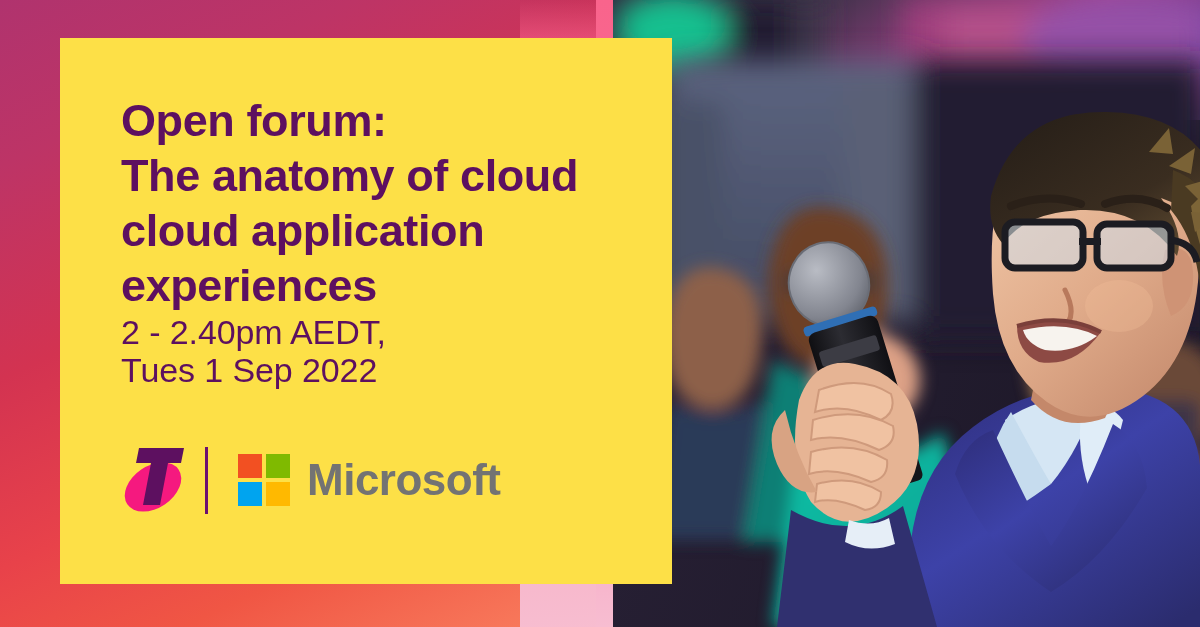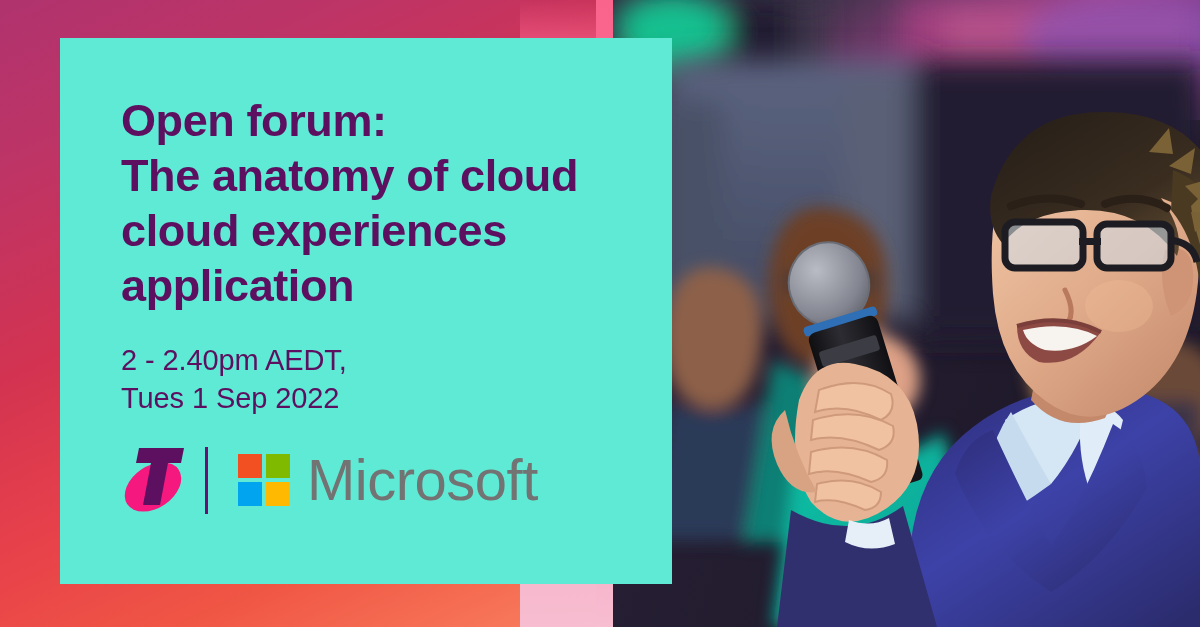--- a/index.html
+++ b/index.html
@@ -76,44 +76,43 @@
   }
   .photo svg { display: block; width: 100%; height: 100%; }
 
   
   .card {
     position: absolute;
     left: 60px;
     top: 38px;
     width: 612px;
     height: 546px;
-    background: #5eead4;
+    background: #fde047;
   }
 
   .card-inner {
     position: absolute;
     left: 61px;
     top: 55px;
     right: 28px;
   }
 
   .headline {
     color: #5d1060;
     font-size: 45px;
     font-weight: bold;
     line-height: 55px;
     letter-spacing: -0.4px;
     margin: 0;
   }
   .headline .ln { display: block; white-space: pre; }
 
   .datetime {
-    margin-top: 28px;
     color: #5d1060;
-    font-size: 29px;
+    font-size: 34px;
     font-weight: normal;
     line-height: 38px;
     letter-spacing: -0.1px;
   }
   .datetime .ln { display: block; white-space: pre; }
 
   
   .lockup {
     position: absolute;
     left: 61px;
@@ -134,22 +133,22 @@
     width: 52px;
     height: 52px;
     display: grid;
     grid-template-columns: 24px 24px;
     grid-template-rows: 24px 24px;
     gap: 4px;
   }
   .ms-sq { display: block; width: 100%; height: 100%; }
   .ms-wordmark {
     margin-left: 17px;
-    font-size: 58px;
-    font-weight: normal;
+    font-size: 44px;
+    font-weight: bold;
     color: #737373;
     letter-spacing: -0.5px;
     line-height: 1;
     white-space: pre;
   }
 </style>
 </head>
 <body>
 
 <div class="banner">
@@ -335,22 +334,22 @@
       <path d="M236 520 q22 8 40 -2 l6 26 q-26 10 -50 -2z" fill="#e6eef7"></path>
     </svg>
   </div>
 
   <div class="card">
 
     <div class="card-inner">
       <h1 class="headline">
         <span class="ln">Open forum:</span>
         <span class="ln">The anatomy of cloud</span>
-        <span class="ln">cloud experiences</span>
-        <span class="ln">application</span>
+        <span class="ln">cloud application</span>
+        <span class="ln">experiences</span>
       </h1>
 
       <div class="datetime">
         <span class="ln">2 - 2.40pm AEDT,</span>
         <span class="ln">Tues 1 Sep 2022</span>
       </div>
     </div>
 
     <div class="lockup">
 

